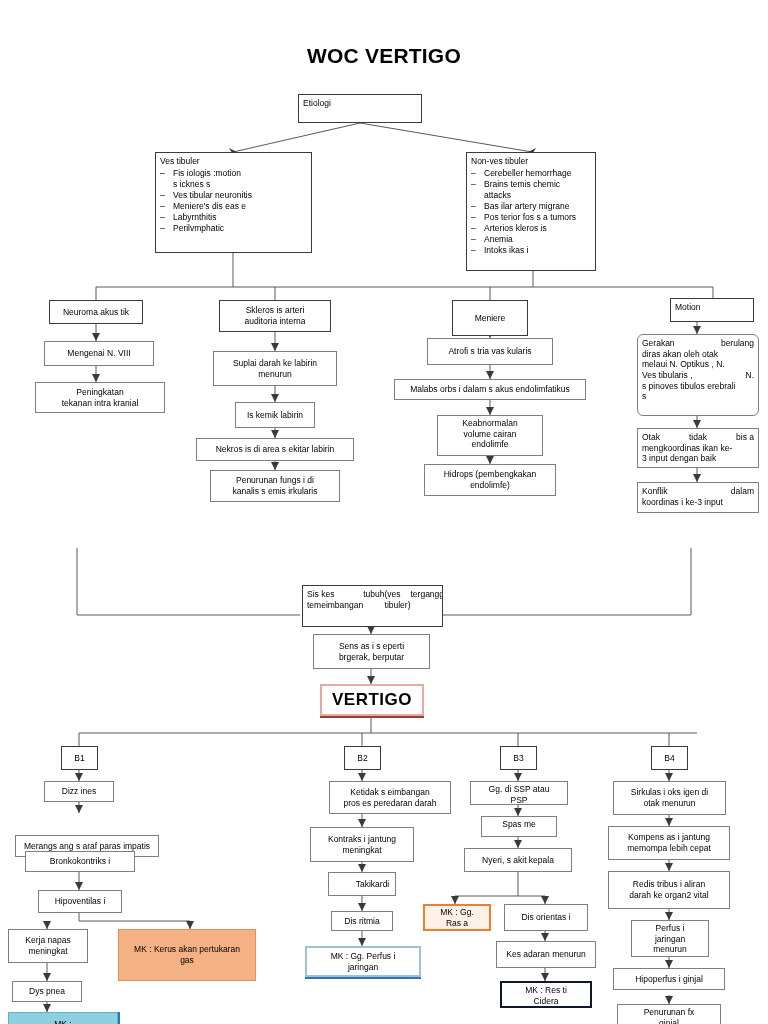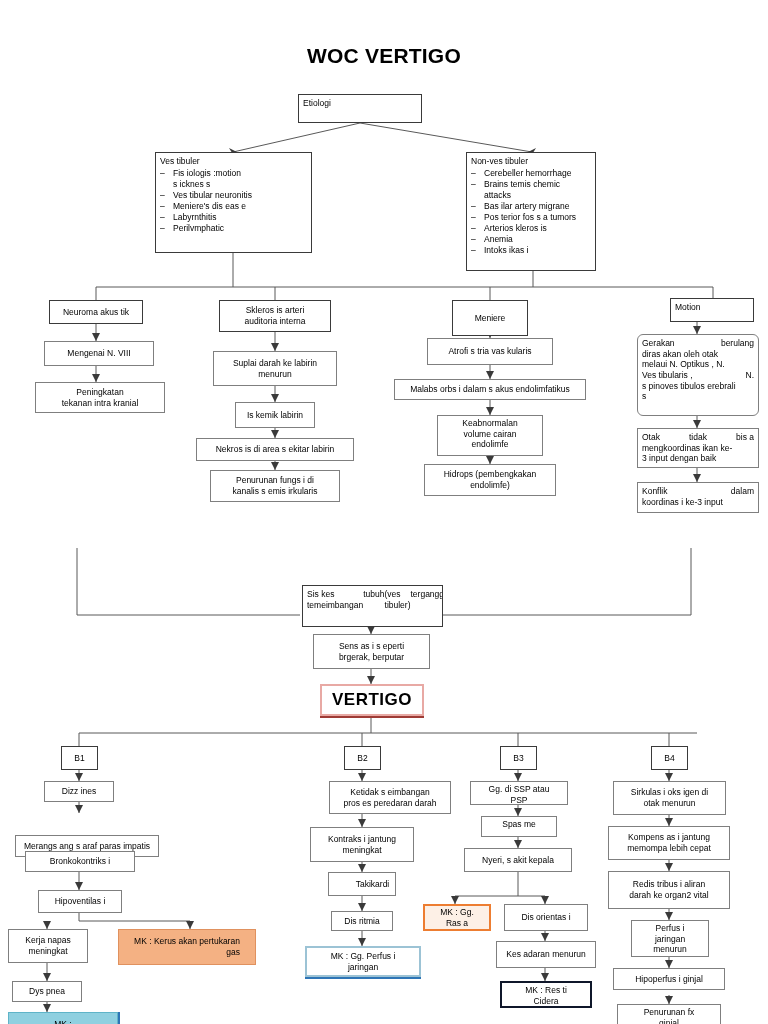--- a/index.html
+++ b/index.html
@@ -386,21 +386,21 @@
   <div class="box" style="left:25px;top:851px;width:110px;height:21px;">
       <span>Bronkokontriks i</span>
     </div>
   <div class="box" style="left:38px;top:890px;width:84px;height:23px;">
       <span>Hipoventilas i</span>
     </div>
   <div class="box" style="left:8px;top:929px;width:80px;height:34px;">
       <span style="white-space:pre-line">Kerja napas
 meningkat</span>
     </div>
-  <div class="box mk-orange" style="left:118px;top:929px;width:138px;height:36px;text-align:right;">
+  <div class="box mk-orange" style="left:118px;top:929px;width:138px;height:52px;">
       <span style="white-space:pre-line">MK : Kerus akan pertukaran
 gas</span>
     </div>
   <div class="box" style="left:12px;top:981px;width:70px;height:21px;">
       <span>Dys pnea</span>
     </div>
   <div class="box mk-cyan" style="left:8px;top:1012px;width:110px;height:24px;">
       <span>MK :</span>
     </div>
 

